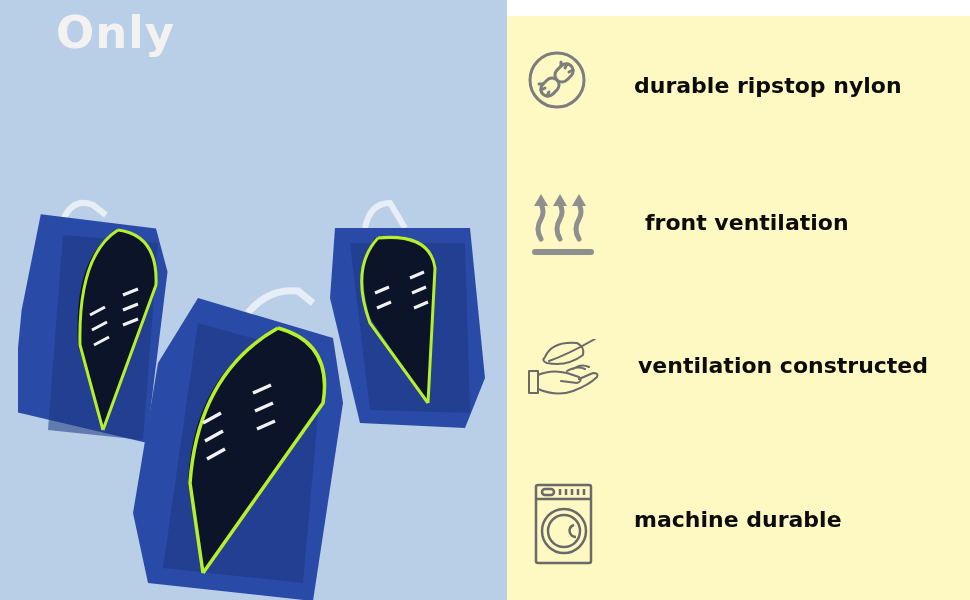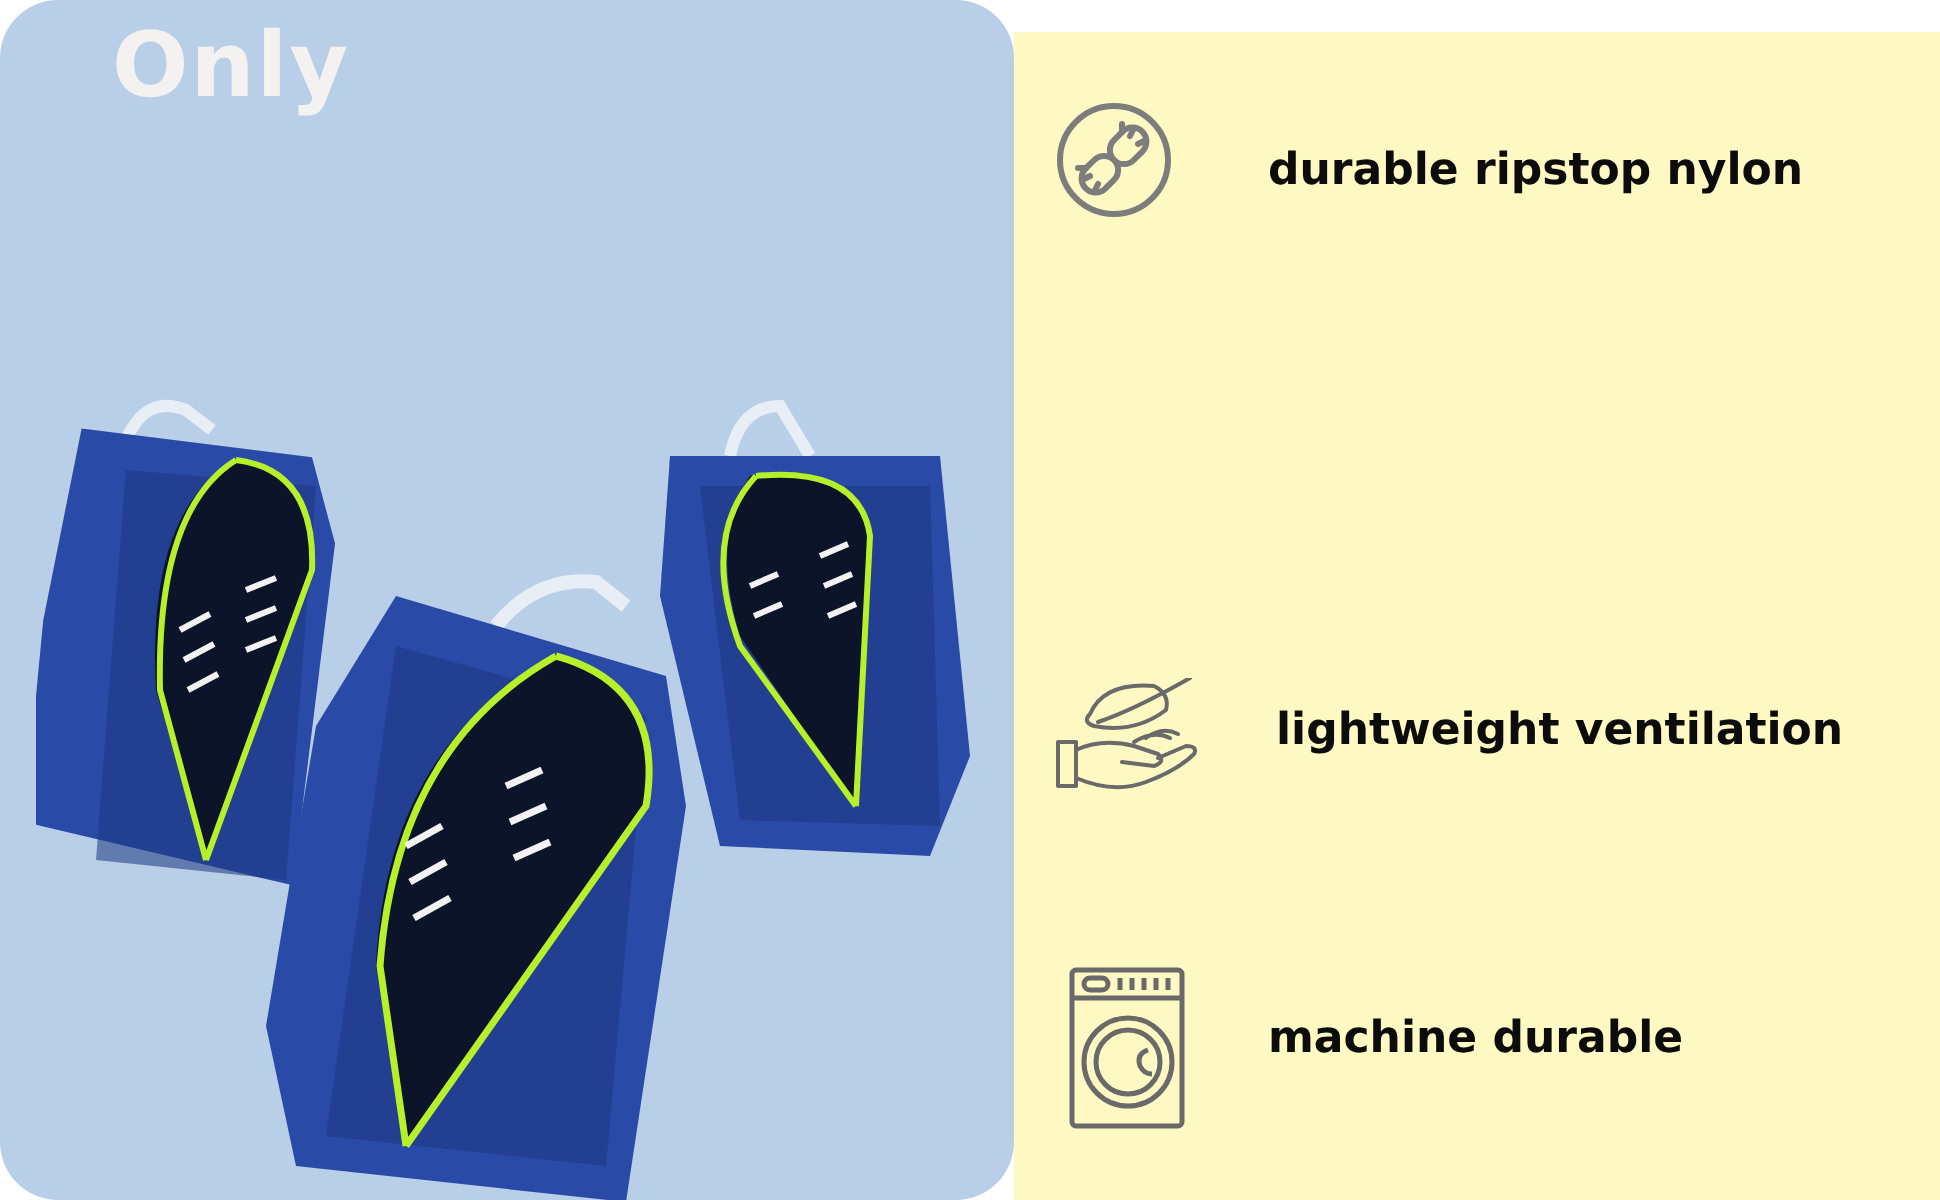--- a/index.html
+++ b/index.html
@@ -1,17 +1,17 @@
 <!DOCTYPE html>
 <html><head>
 <meta charset="utf-8">
 <style>
   html, body { margin:0; padding:0; }
   body { width:970px; height:600px; overflow:hidden; position:relative; font-family:"DejaVu Sans", sans-serif; }
-  .left { position:absolute; left:0; top:0; width:507px; height:600px; background:#b9cfe8;border-radius:29px; }
+  .left { position:absolute; left:0; top:0; width:507px; height:600px; background:#b9cfe8; }
   .right { position:absolute; left:507px; top:16px; width:463px; height:600px; background:#fef9c3; }
   .headline { position:absolute; left:56px; top:12px; color:#f4f1f1; font-weight:bold; font-size:45px; line-height:42px; letter-spacing:1px; }
   .headline div { height:42px; }
   .feature { position:absolute; left:0; width:463px; height:90px; }
   .feature .icon { position:absolute; left:20px; }
   .feature .label { position:absolute; font-weight:bold; font-size:22px; color:#0c0c0c; white-space:nowrap; }
   .bag { position:absolute; }
 </style>
 </head>
 <body>
@@ -63,33 +63,49 @@
           <line x1="42" y1="22" x2="46" y2="20"></line>
           <line x1="34" y1="16" x2="34" y2="12"></line>
         <line x1="18" y1="38" x2="14" y2="40"></line>
           <line x1="22" y1="42" x2="20" y2="46"></line>
           <line x1="16" y1="34" x2="12" y2="34"></line>
       </g>
     </svg>
     <div class="label" style="left:127px;top:27px">durable ripstop nylon</div>
   </div>
 
+  <div class="feature" style="top:170px">
+    <svg class="icon" style="top:8px;left:24px" width="64" height="66" viewBox="0 0 64 66">
+      <g fill="none" stroke="#8f8f8f" stroke-width="5" stroke-linecap="round">
+        <path d="M10 45 Q4 35 10 25 Q14 18 10 10"></path>
+        <path d="M29 45 Q23 35 29 25 Q33 18 29 10"></path>
+        <path d="M48 45 Q42 35 48 25 Q52 18 48 10"></path>
+        <line x1="4" y1="58" x2="60" y2="58" stroke-width="6"></line>
+      </g>
+      <g fill="#8f8f8f">
+        <polygon points="10,0 3,12 17,12"></polygon>
+        <polygon points="29,0 22,12 36,12"></polygon>
+        <polygon points="48,0 41,12 55,12"></polygon>
+      </g>
+    </svg>
+    <div class="label" style="left:138px;top:24px">front ventilation</div>
+  </div>
 
   <div class="feature" style="top:315px">
     <svg class="icon" style="top:8px" width="76" height="60" viewBox="0 0 76 60">
       <g fill="none" stroke="#6a6a6a" stroke-width="2" stroke-linecap="round" stroke-linejoin="round">
         <path d="M18 18 Q25 2 50 4 Q58 8 56 16 Q40 28 20 24 Q14 22 18 18 Z"></path>
         <path d="M22 22 Q40 16 68 0"></path>
         <rect x="2" y="32" width="9" height="22"></rect>
         <path d="M11 36 Q24 30 40 34 L52 38 Q56 42 50 44 L34 42"></path>
         <path d="M11 50 Q30 58 46 52 Q62 46 70 38 Q72 34 66 34 L52 40"></path>
         <path d="M40 32 Q50 26 58 30 M46 30 Q54 24 62 28"></path>
       </g>
     </svg>
-    <div class="label" style="left:131px;top:22px">lightweight ventilation</div>
+    <div class="label" style="left:131px;top:22px">ventilation constructed</div>
   </div>
 
   <div class="feature" style="top:465px">
     <svg class="icon" style="top:2px;left:27px" width="60" height="82" viewBox="0 0 60 82">
       <g fill="none" stroke="#6a6a6a" stroke-width="2.5">
         <rect x="2" y="2" width="55" height="78" rx="2"></rect>
         <line x1="2" y1="16" x2="57" y2="16"></line>
         <rect x="8" y="6" width="12" height="6" rx="3"></rect>
         <circle cx="30" cy="48" r="22"></circle>
         <circle cx="30" cy="48" r="16"></circle>

